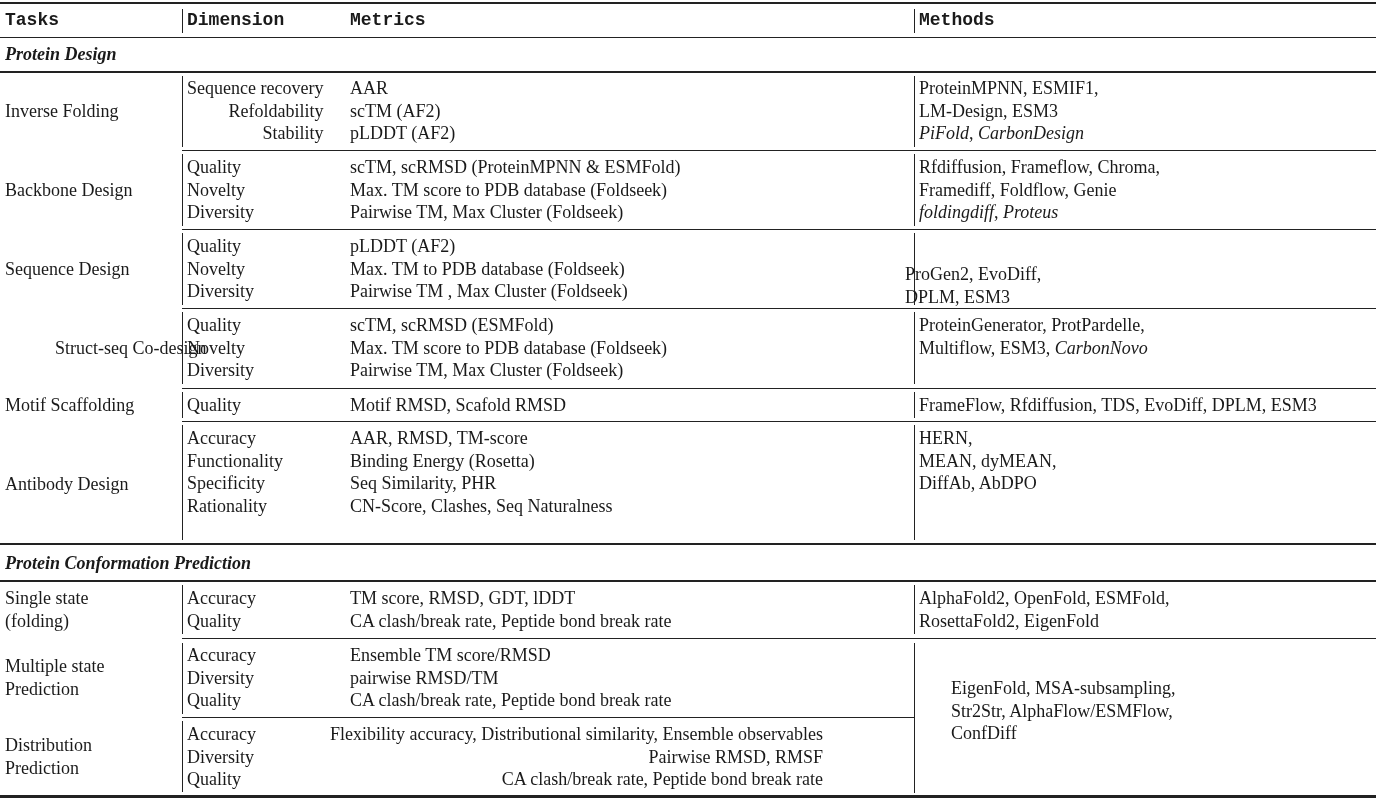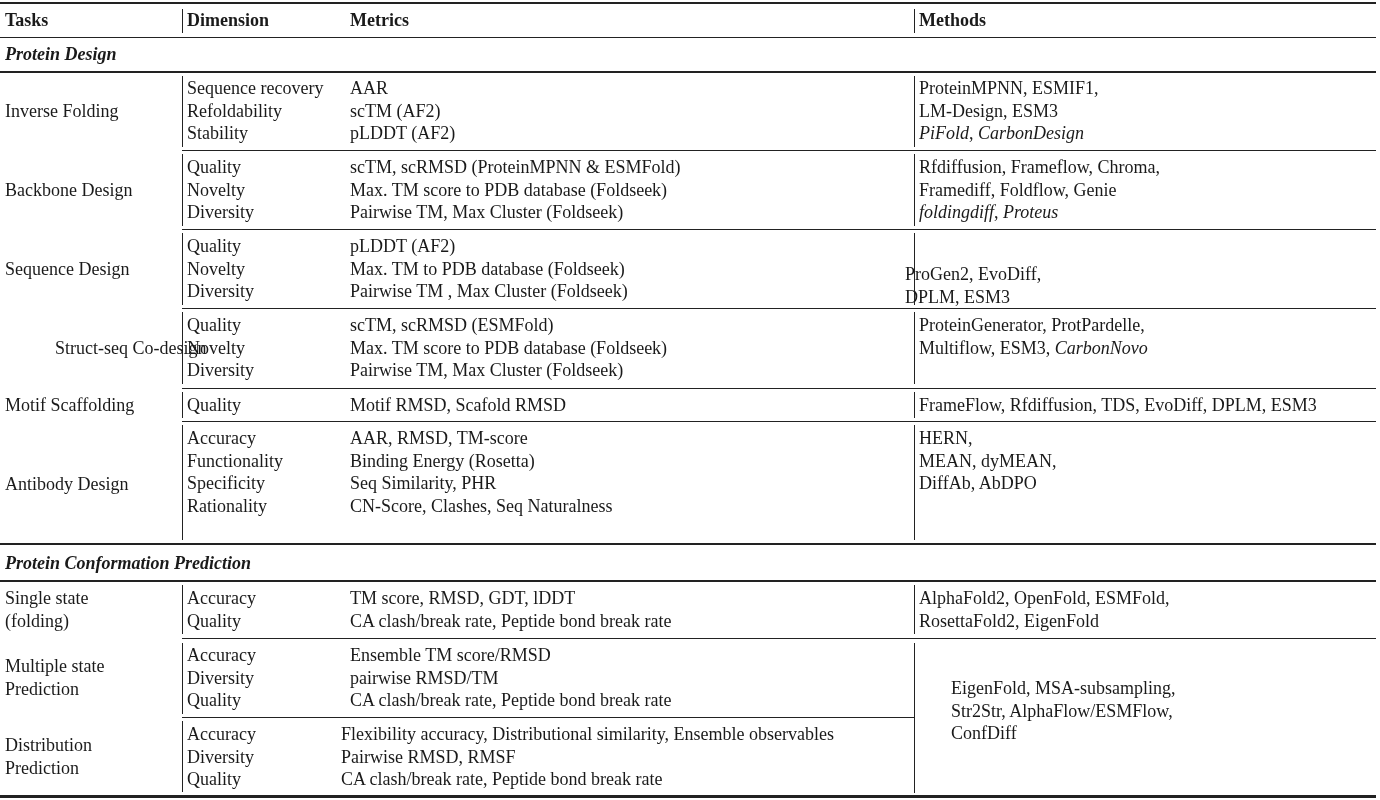--- a/index.html
+++ b/index.html
@@ -1,21 +1,21 @@
 <!DOCTYPE html>
 <html><head>
 <meta charset="utf-8">
 <style>
   html,body{margin:0;padding:0;background:#fff;}
   body{width:1380px;height:800px;position:relative;overflow:hidden;
     font-family:"Liberation Serif","DejaVu Serif",serif;color:#1a1a1a;font-size:18px;}
   .hl{position:absolute;left:0;width:1376px;background:#222;}
   .vl{position:absolute;width:1px;background:#222;}
   .t{position:absolute;white-space:nowrap;line-height:22.7px;}
-  .b{font-weight:bold;}
+  .b{font-weight:bold;font-family:Liberation Mono, monospace;}
   .bi{font-weight:bold;font-style:italic;}
   .lines span{display:block;}
 </style>
 </head>
 <body>
 
 <div class="hl" style="top:2px;height:2px;"></div>
 <div class="hl" style="top:37px;height:1px;"></div>
 <div class="hl" style="top:71px;height:2px;"></div>
 <div class="hl" style="top:150px;height:1px;left:182px;width:1194px;"></div>
@@ -50,21 +50,21 @@
 <div class="vl" style="left:182px;top:721px;height:71px;"></div>
 
 <div class="t b" style="left:5px;top:9px;">Tasks</div>
 <div class="t b" style="left:187px;top:9px;">Dimension</div>
 <div class="t b" style="left:350px;top:9px;text-align:right;">Metrics</div>
 <div class="t b" style="left:919px;top:9px;">Methods</div>
 
 <div class="t bi" style="left:5px;top:43px;">Protein Design</div>
 
 <div class="t" style="left:5px;top:100px;">Inverse Folding</div>
-<div class="t lines" style="left:187px;top:77px;">
+<div class="t lines" style="left:187px;top:77px;text-align:right;">
   <span>Sequence recovery</span>
   <span>Refoldability</span>
   <span>Stability</span>
 </div>
 <div class="t lines" style="left:350px;top:77px;">
   <span>AAR</span>
   <span>scTM (AF2)</span>
   <span>pLDDT (AF2)</span>
 </div>
 <div class="t lines" style="left:919px;top:77px;">
@@ -182,21 +182,21 @@
 
 <div class="t lines" style="left:5px;top:734px;">
   <span>Distribution</span>
   <span>Prediction</span>
 </div>
 <div class="t lines" style="left:187px;top:723px;">
   <span>Accuracy</span>
   <span>Diversity</span>
   <span>Quality</span>
 </div>
-<div class="t lines" style="left:341px;top:723px;">
+<div class="t lines" style="left:330px;top:723px;text-align:right;">
   <span>Flexibility accuracy, Distributional similarity, Ensemble observables</span>
   <span>Pairwise RMSD, RMSF</span>
   <span>CA clash/break rate, Peptide bond break rate</span>
 </div>
 
 <div class="t lines" style="left:919px;top:677px;margin-left:32px;">
   <span>EigenFold, MSA-subsampling,</span>
   <span>Str2Str, AlphaFlow/ESMFlow,</span>
   <span>ConfDiff</span>
 </div>

